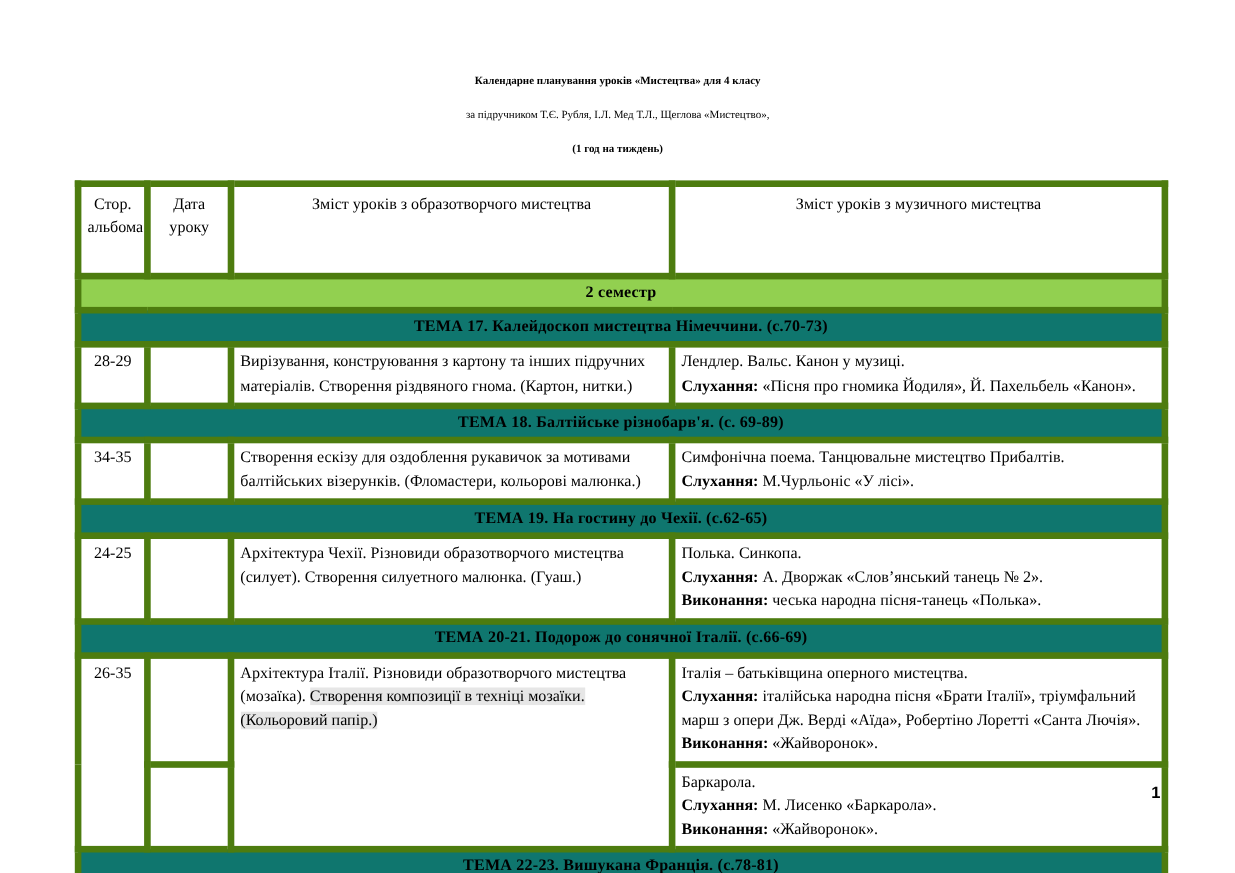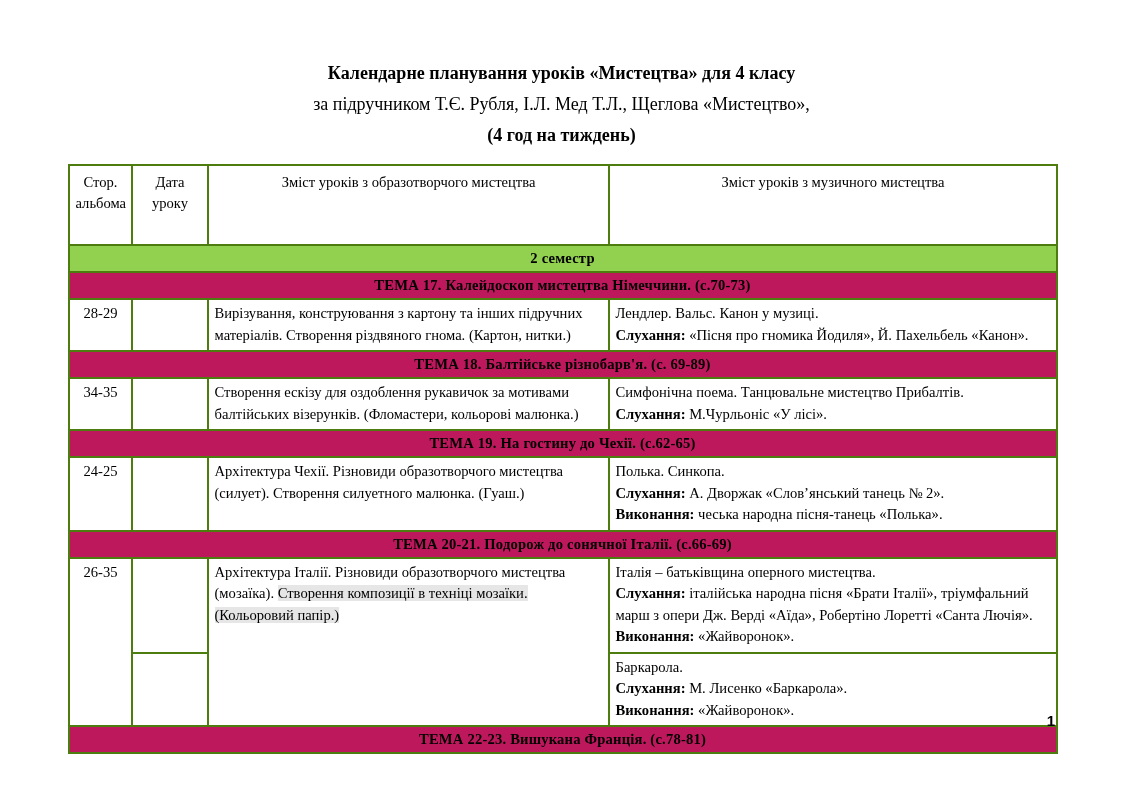--- a/index.html
+++ b/index.html
@@ -24,39 +24,39 @@
     overflow: hidden;
   }
 
   
   .doc-head {
     padding-top: 58px;
     text-align: center;
   }
   .doc-head .line {
     line-height: 31px;
-    font-size: 18px;
+    font-size: 10px;
   }
   .doc-head .line.bold {
     font-weight: bold;
   }
 
   
   .tbl-wrap {
     margin: 13px auto 0 auto;
     width: 988px;
   }
   table.plan {
     border-collapse: collapse;
     width: 988px;
     table-layout: fixed;
     font-size: 14.6px;
   }
   table.plan td, table.plan th {
-    border: 2px solid #4d7c0f;
+    border: 6px solid #4d7c0f;
     vertical-align: top;
     padding: 3px 5px 4px 6px;
     line-height: 21.5px;
     font-weight: normal;
   }
 
   col.c-page  { width: 63px; }
   col.c-date  { width: 76px; }
   col.c-art   { width: 401px; }
   col.c-music { width: 448px; }
@@ -77,21 +77,21 @@
     text-align: center;
     font-weight: bold;
     padding: 1px 5px 2px 5px;
     line-height: 22px;
     letter-spacing: 0.2px;
   }
   tr.banner.green td {
     background: #92d050;
   }
   tr.banner.yellow td {
-    background: #be185d;
+    background: #0f766e;
   }
 
   
   td.c-num {
     text-align: center;
     padding-left: 7px;
   }
   td.body-cell p {
     margin: 0;
   }
@@ -113,21 +113,21 @@
   }
 </style>
 </head>
 <body>
 
 <div class="page">
 
   <div class="doc-head">
     <div class="line bold">Календарне планування уроків «Мистецтва» для 4 класу</div>
     <div class="line">за підручником Т.Є. Рубля, І.Л. Мед Т.Л., Щеглова  «Мистецтво»,</div>
-    <div class="line bold">(4 год на тиждень)</div>
+    <div class="line bold">(1 год на тиждень)</div>
   </div>
 
   <div class="tbl-wrap">
     <table class="plan">
       <colgroup>
         <col class="c-page">
         <col class="c-date">
         <col class="c-art">
         <col class="c-music">
       </colgroup>

